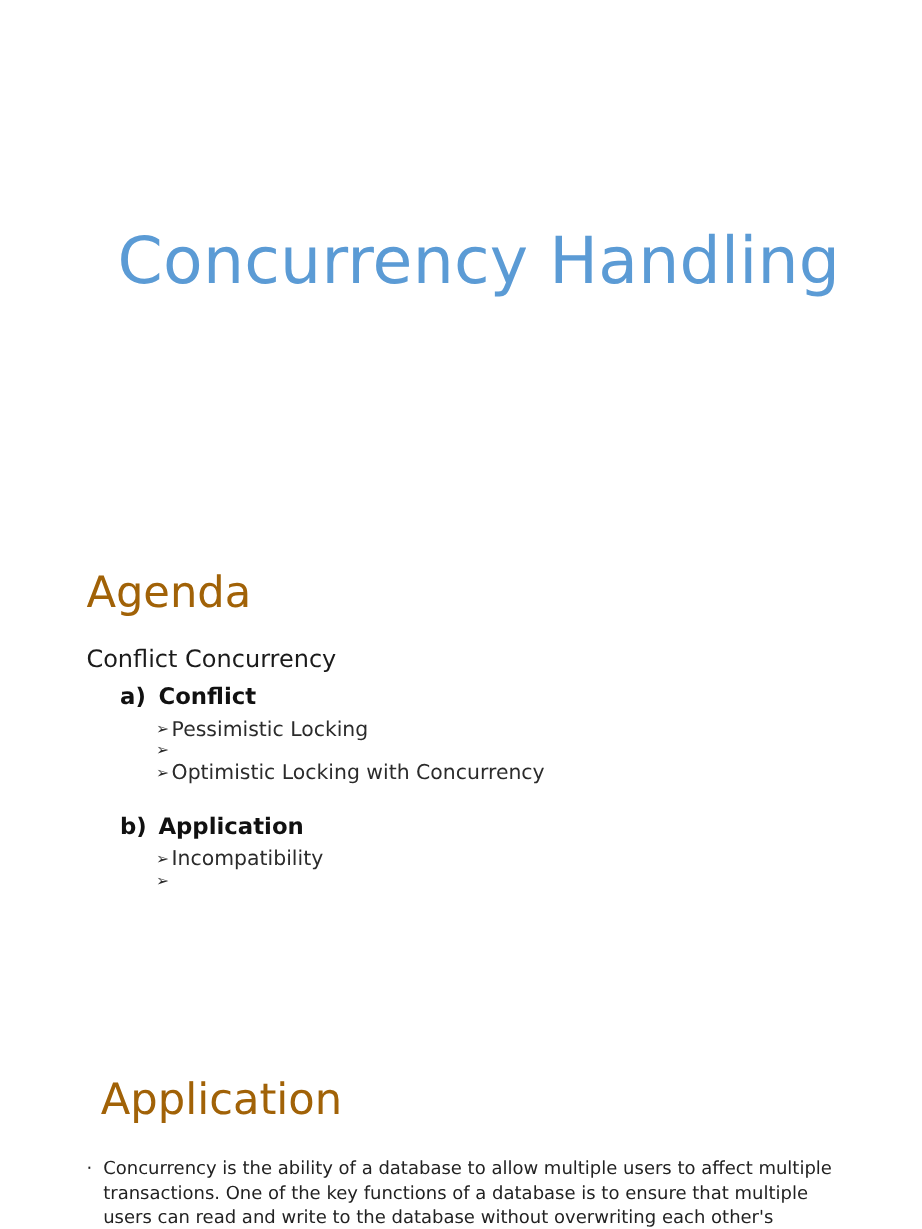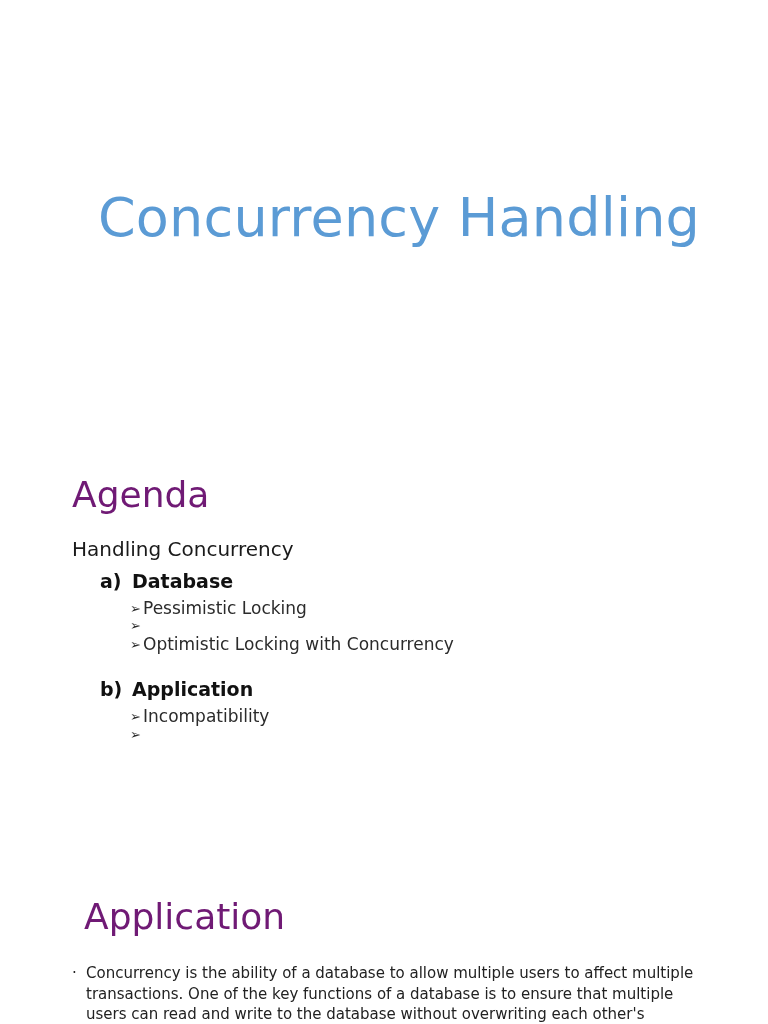--- a/index.html
+++ b/index.html
@@ -48,21 +48,21 @@
   .agenda-section {
     position: absolute;
     left: 57px;
     top: 476px;
     width: 660px;
   }
   .section-heading {
     font-size: 36px;
     line-height: 1.08;
     font-weight: 400;
-    color: #701a75;
+    color: #a16207;
     margin: 0;
     white-space: nowrap;
   }
 
   .agenda-body {
     margin-top: 22px;
   }
   .agenda-lead {
     font-size: 20px;
     line-height: 1.2;
@@ -160,26 +160,26 @@
 <div class="page">
 
   <div class="slide-title-block">
     <h1 class="doc-title">Concurrency Handling</h1>
   </div>
 
   <div class="agenda-section">
     <h2 class="section-heading">Agenda</h2>
 
     <div class="agenda-body">
-      <p class="agenda-lead">Handling Concurrency</p>
+      <p class="agenda-lead">Conflict Concurrency</p>
 
       <div class="agenda-group">
         <div class="agenda-group-head">
           <span class="agenda-marker">a)</span>
-          <span>Database</span>
+          <span>Conflict</span>
         </div>
         <ul class="agenda-sub">
           <li class="agenda-sub-item">
             <span class="arrow-bullet">➢</span>
             <span>Pessimistic Locking</span>
           </li>
           <li class="agenda-sub-item">
             <span class="arrow-bullet">➢</span>
           </li>
           <li class="agenda-sub-item">

